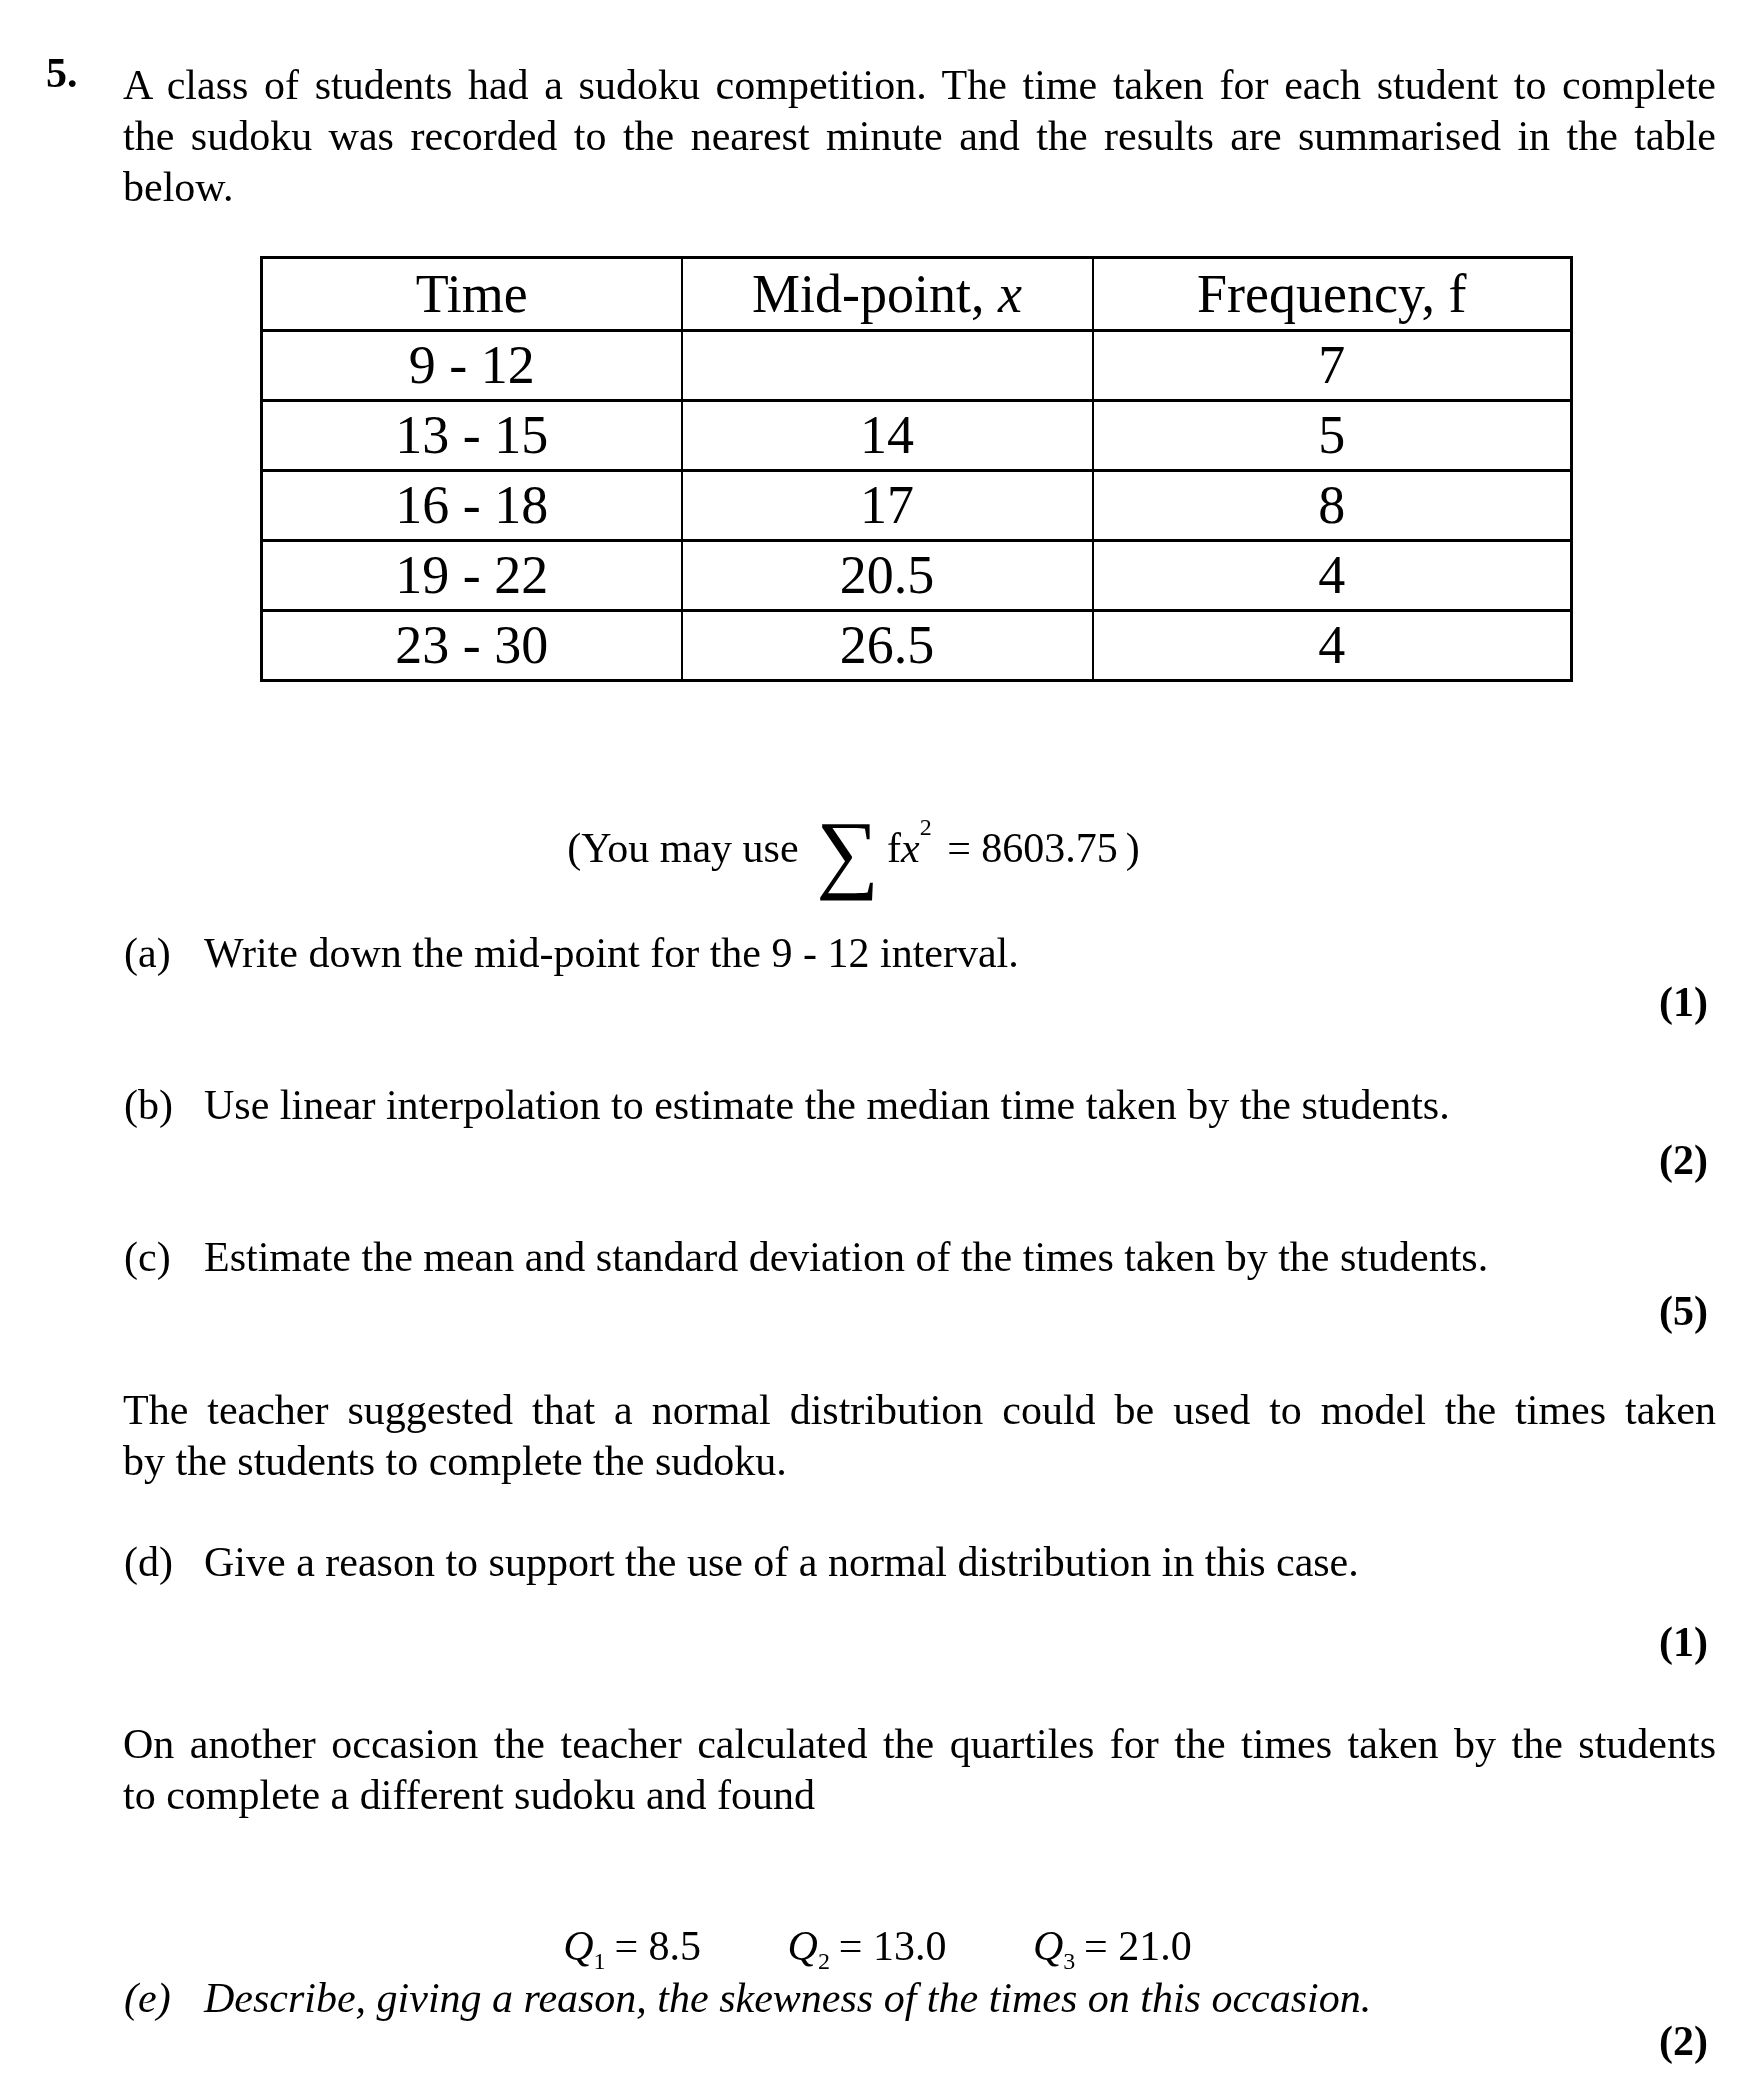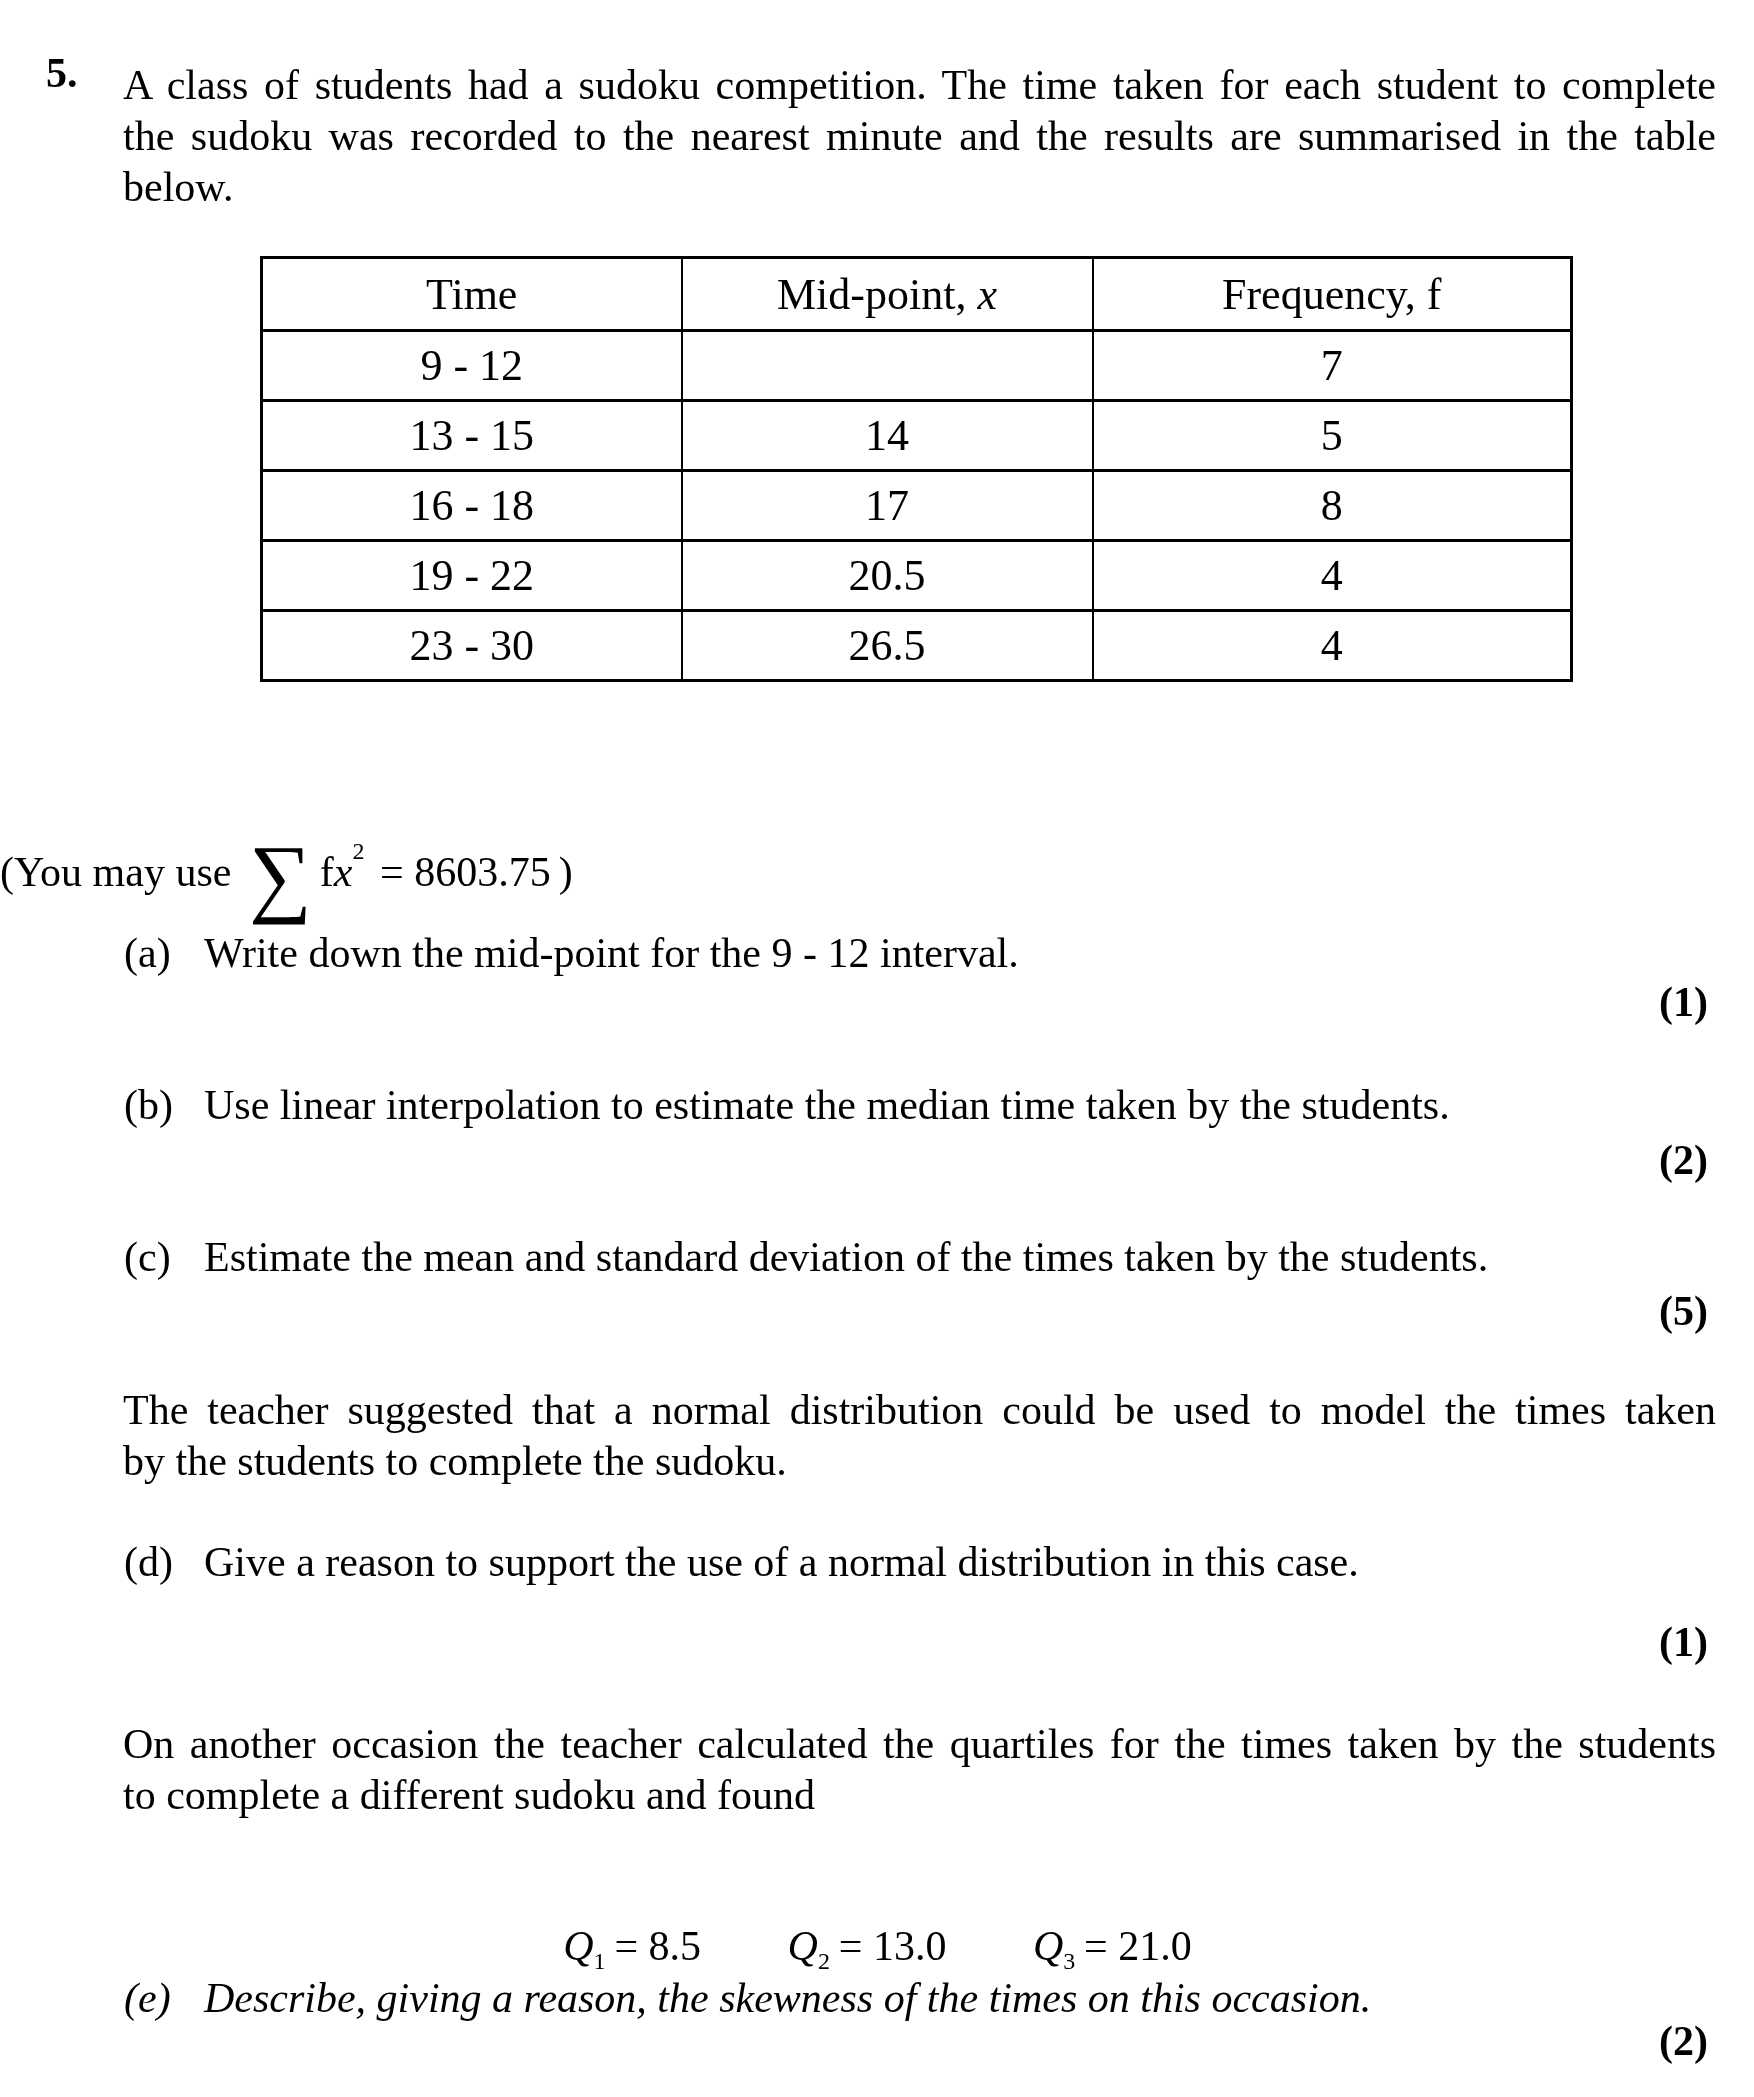--- a/index.html
+++ b/index.html
@@ -39,32 +39,32 @@
     left: 260px; top: 256px;
     border: 3.5px solid #000;
   }
   table.freq td {
     border-left: 2.2px solid #000;
     border-right: 2.2px solid #000;
     border-top: 3.5px solid #000;
     border-bottom: 3.5px solid #000;
     text-align: center;
     vertical-align: middle;
-    font-size: 44px;
+    font-size: 54px;
     padding: 0;
   }
   table.freq tr.hdr td { height: 70px; }
   table.freq tr.row td { height: 67px; }
 
   .it { font-style: italic; }
 
   .formula {
-    left: 0; top: 807px;
+    left: 0; top: 783px;
     width: 1707px;
-    text-align: left;
+    text-align: center;
     line-height: 88px;
     white-space: nowrap;
   }
   .sigma {
     font-size: 88px;
     vertical-align: -20px;
     margin: 0 8px 0 17.7px;
     line-height: 0;
   }
   .sup2 {

